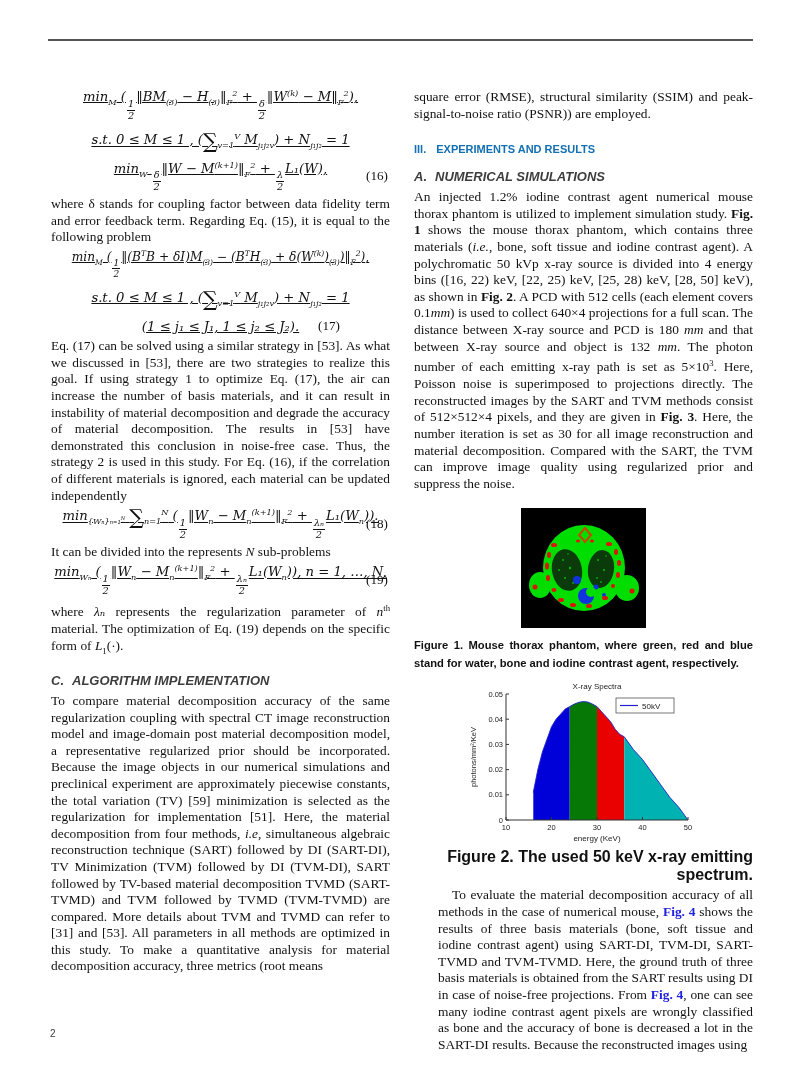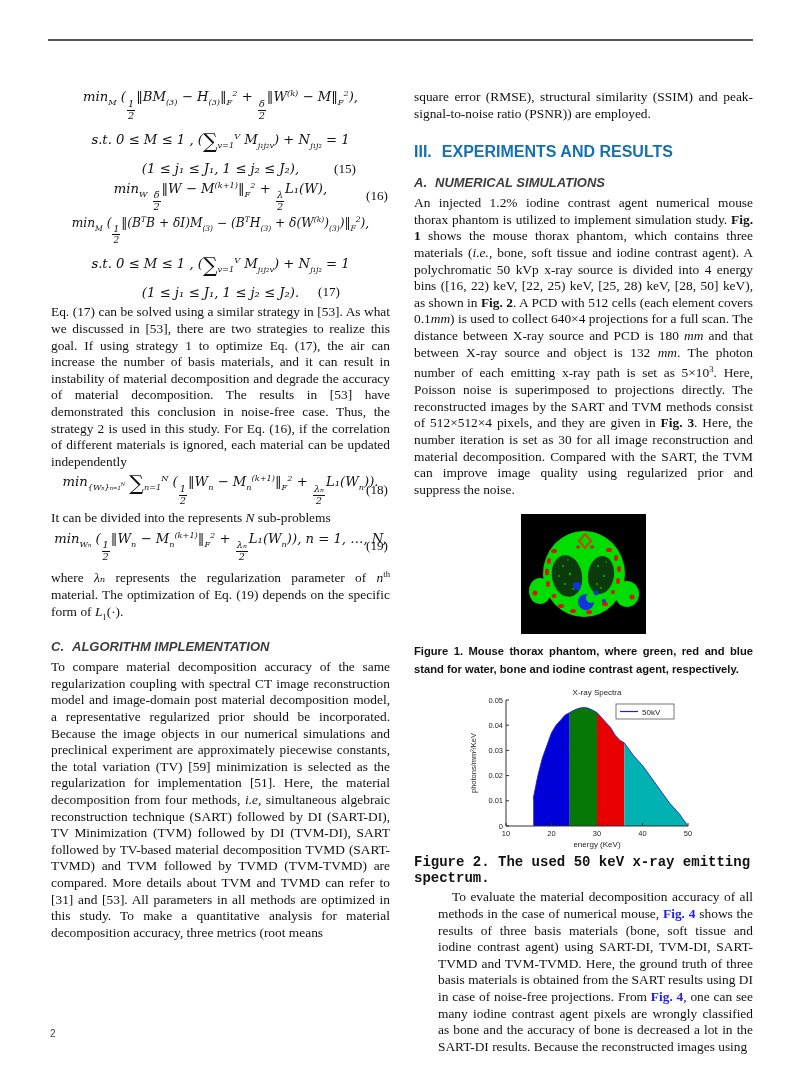--- a/index.html
+++ b/index.html
@@ -10,41 +10,41 @@
   .col-left{left:51px;}
   .col-right{left:414px;}
   .para{margin:3px 0;text-align:justify;font-size:13.4px;line-height:16.6px;}
   .para sup,.para sub{font-size:0.65em;}
   .indent{text-indent:14px;margin-left:24px;}
   .seg-b{font-weight:bold;}
   .seg-i{font-style:italic;}
   .seg-link{color:var(--link-blue,#2020df);font-weight:bold;cursor:pointer;}
   
   .eqblock{margin:2px 0;}
-  .eqline{position:relative;display:flex;justify-content:center;align-items:center;margin:2px 0;min-height:22px;}
+  .eqline{position:relative;display:flex;justify-content:center;align-items:center;margin:2px 0;min-height:22px;text-decoration:underline;}
   .math{font-style:italic;font-family:"DejaVu Serif","Liberation Serif",serif;font-size:13.2px;white-space:nowrap;}
   .math sub,.math sup{font-size:0.62em;}
   .frac{display:inline-flex;flex-direction:column;align-items:center;vertical-align:-0.55em;font-size:0.74em;line-height:1.12;margin:0 1px;font-style:italic;}
   .fr-t{border-bottom:1px solid #111;padding:0 1px;}
   .sum{font-size:1.55em;font-style:normal;line-height:0.7;vertical-align:-0.18em;}
   .eqtag{position:absolute;right:2px;font-size:13.2px;}
   
-  .h-roman{font-family:"Liberation Sans","DejaVu Sans",sans-serif;font-weight:bold;font-size:16px;
+  .h-roman{font-family:"Liberation Sans","DejaVu Sans",sans-serif;font-weight:bold;font-size:11px;
            color:var(--heading-blue,#1470b4);margin:21px 0 12px 0;}
   .h-roman .h-label{margin-right:10px;}
   .h-sub{font-family:"Liberation Sans","DejaVu Sans",sans-serif;font-weight:bold;font-style:italic;font-size:13px;
          color:var(--sub-gray,#3d3d3d);margin:14px 0 5px 0;}
   .h-sub .h-label{margin-right:8px;}
   
   .figure{text-align:center;}
   .fig1-wrap{margin:16px auto 0 auto;width:125px;height:120px;}
   .fig-caption{font-family:"Liberation Sans","DejaVu Sans",sans-serif;font-weight:bold;font-size:11.2px;
                line-height:18px;text-align:justify;margin:8px 0 4px 0;color:#111;}
-  .fig-caption2{font-family:Liberation Mono, monospace;font-weight:bold;font-size:14px;
-                text-align:left;margin:0 0 2px 0;color:#111;}
+  .fig-caption2{font-family:Liberation Sans, sans-serif;font-weight:bold;font-size:16px;
+                text-align:right;margin:0 0 2px 0;color:#111;}
   .chart-wrap{margin:8px auto 0 auto;width:235px;height:168px;}
   .pageno{position:absolute;left:50px;top:1028px;font-family:"Liberation Sans","DejaVu Sans",sans-serif;
           font-size:10px;color:#3a3a3a;}
 </style>
 </head>
 <body>
 
 <div class="page" style="--heading-blue: #1470b4; --sub-gray: #3d3d3d; --link-blue: #2020df;">
   <div class="top-rule"></div>
 
@@ -58,36 +58,33 @@
             </span>‖BM<sub>(3)</sub> − H<sub>(3)</sub>‖<sub>F</sub><sup>2</sup> + <span class="frac">
               <span class="fr-t">δ</span>
               <span class="fr-b">2</span>
             </span>‖W<sup>(k)</sup> − M‖<sub>F</sub><sup>2</sup>),</span>
         <span class="eqtag"></span>
       </div>
       <div class="eqline" style="min-height:34px;">
         <span class="math">s.t. 0 ≤ M ≤ 1 , (<span class="sum">∑</span><sub>v=1</sub><sup>V</sup> M<sub>j₁j₂v</sub>) + N<sub>j₁j₂</sub> = 1</span>
         <span class="eqtag"></span>
       </div>
-      <div class="eqline" style="min-height:18px;">
-        <span class="math">(1 ≤ j₁ ≤ J₁, 1 ≤ j₂ ≤ J₂),</span>
-        <span class="eqtag" style="right:34px;">(15)</span>
-      </div>
       <div class="eqline" style="min-height:28px;">
         <span class="math">min<sub>W</sub> <span class="frac">
               <span class="fr-t">δ</span>
               <span class="fr-b">2</span>
             </span>‖W − M<sup>(k+1)</sup>‖<sub>F</sub><sup>2</sup> + <span class="frac">
               <span class="fr-t">λ</span>
               <span class="fr-b">2</span>
             </span>L₁(W),</span>
         <span class="eqtag">(16)</span>
       </div>
     </div>
 
+    <p class="para"><span>where δ stands for coupling factor between data fidelity term and error feedback term. Regarding Eq. (15), it is equal to the following problem</span></p>
 
     <div class="eqblock">
       <div class="eqline" style="min-height:30px;">
         <span class="math" style="font-size:12.2px;">min<sub>M</sub> (<span class="frac">
               <span class="fr-t">1</span>
               <span class="fr-b">2</span>
             </span>‖(B<sup>T</sup>B + δI)M<sub>(3)</sub> − (B<sup>T</sup>H<sub>(3)</sub> + δ(W<sup>(k)</sup>)<sub>(3)</sub>)‖<sub>F</sub><sup>2</sup>),</span>
         <span class="eqtag"></span>
       </div>
       <div class="eqline" style="min-height:34px;">

